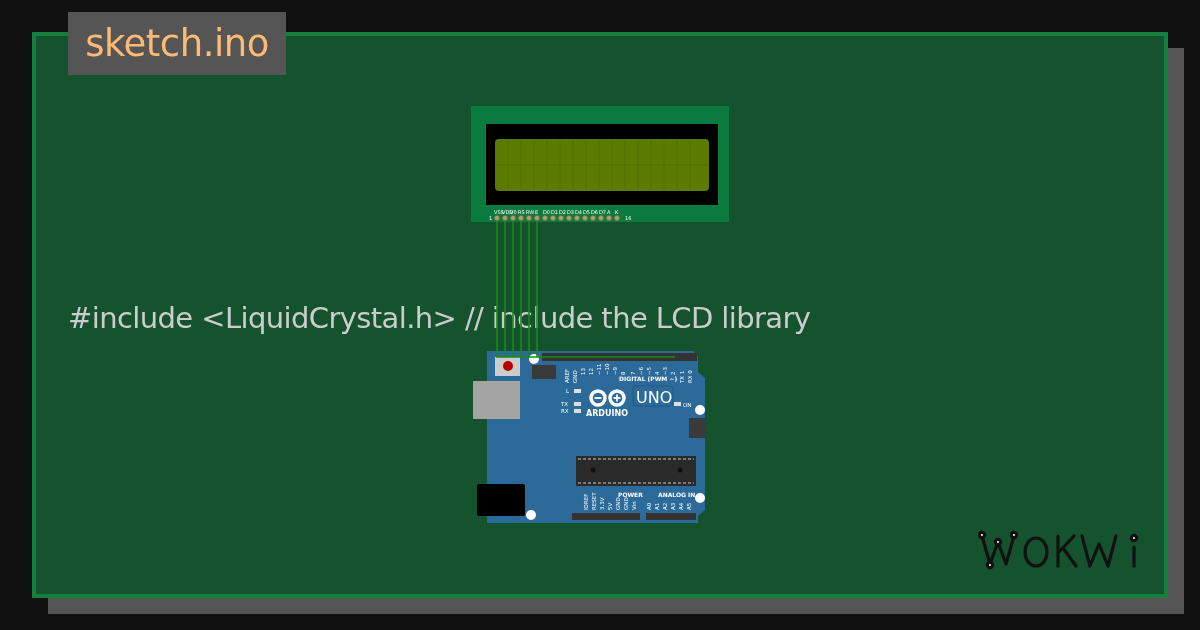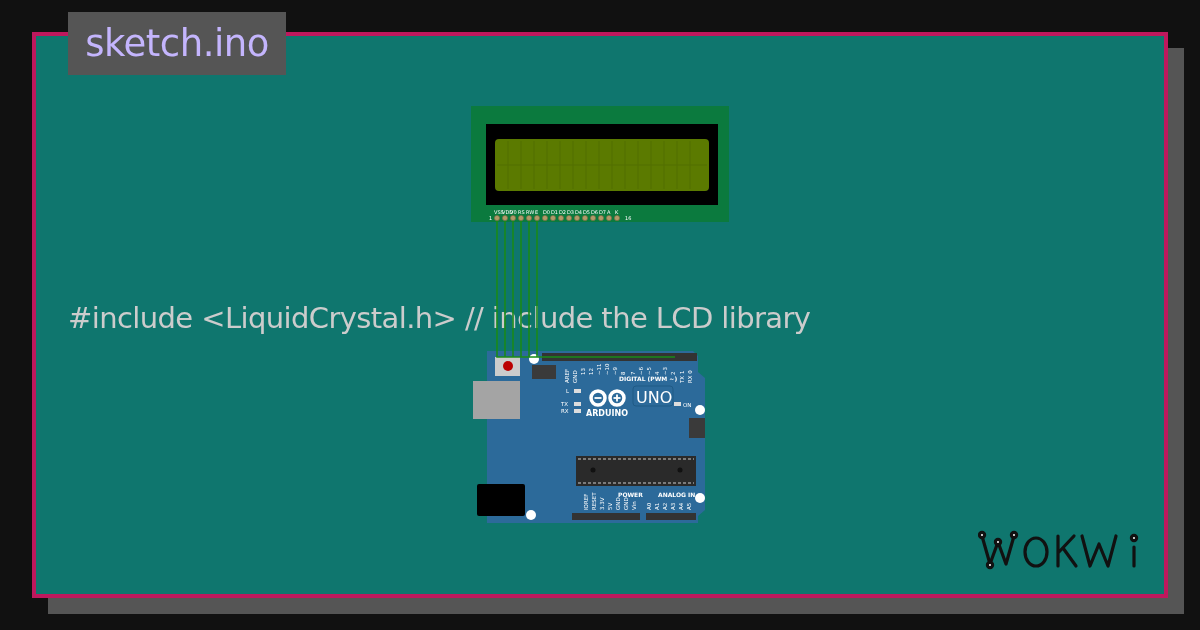--- a/index.html
+++ b/index.html
@@ -7,31 +7,31 @@
     width: 1200px; height: 630px; overflow: hidden;
     background: #111111; position: relative;
     font-family: "DejaVu Sans", "Liberation Sans", sans-serif;
   }
   .shadow {
     position: absolute; left: 48px; top: 48px; width: 1136px; height: 566px;
     background: #555555;
   }
   .card {
     position: absolute; left: 32px; top: 32px; width: 1128px; height: 558px;
-    background: #0f766e; border: 4px solid #be185d; overflow: hidden;
+    background: #14532d; border: 4px solid #15803d; overflow: hidden;
   }
   .code {
     position: absolute; left: 32px; top: 162px; margin: 0;
     font-family: "DejaVu Sans", sans-serif; font-size: 29px; line-height: 48.2px;
     color: #cccccc; white-space: pre; letter-spacing: -0.6px;
   }
   .code .line { display: block; height: 48.2px; }
   .title-tab {
     position: absolute; left: 68px; top: 12px; height: 63px; width: 218px;
-    background: #555555; color: #c4b5fd; font-size: 37px; line-height: 63px;
+    background: #555555; color: #fdba74; font-size: 37px; line-height: 63px;
     text-align: center; letter-spacing: -0.5px;
   }
   .logo {
     position: absolute; left: 978px; top: 528px; width: 172px; height: 46px;
   }
   .diagram { position: absolute; left: 0; top: 0; width: 1200px; height: 630px; pointer-events: none; }
   .diagram > * { pointer-events: auto; }
 </style>
 </head>
 <body>

